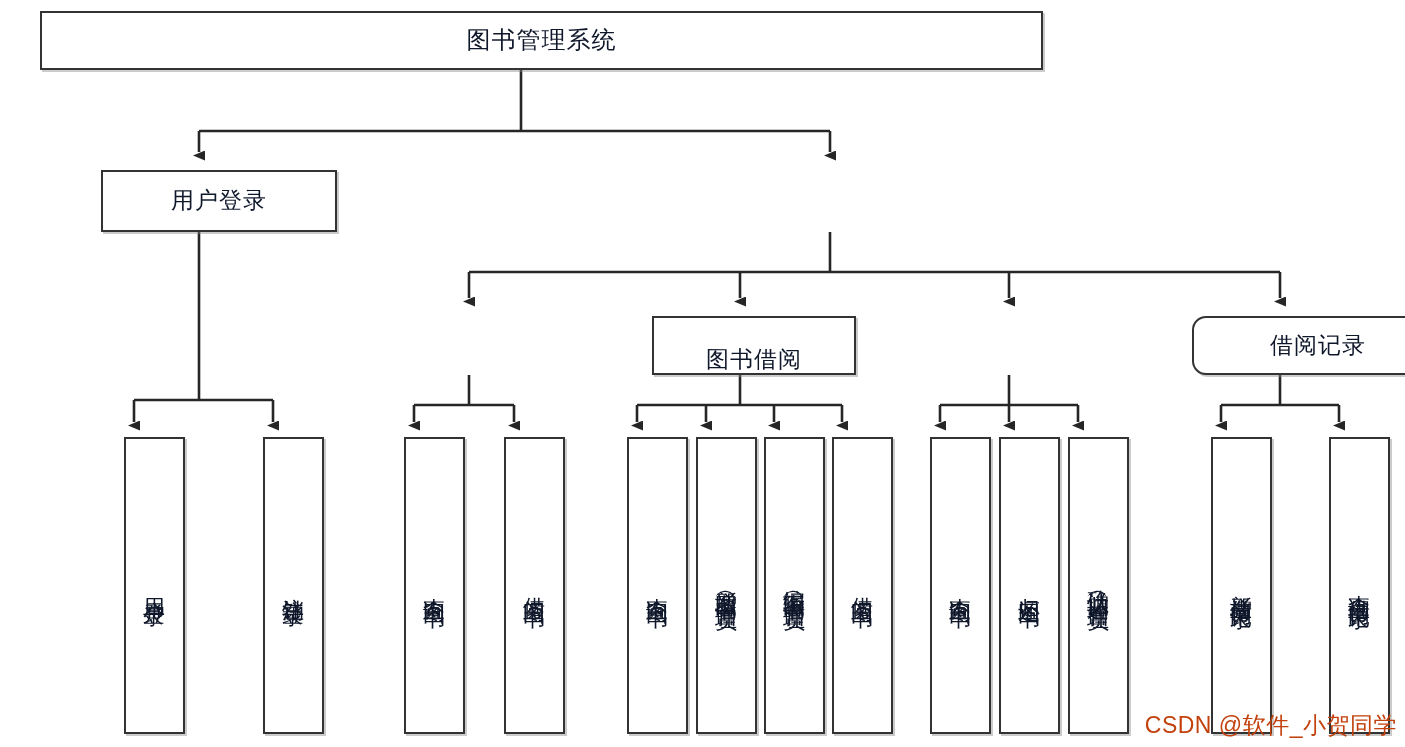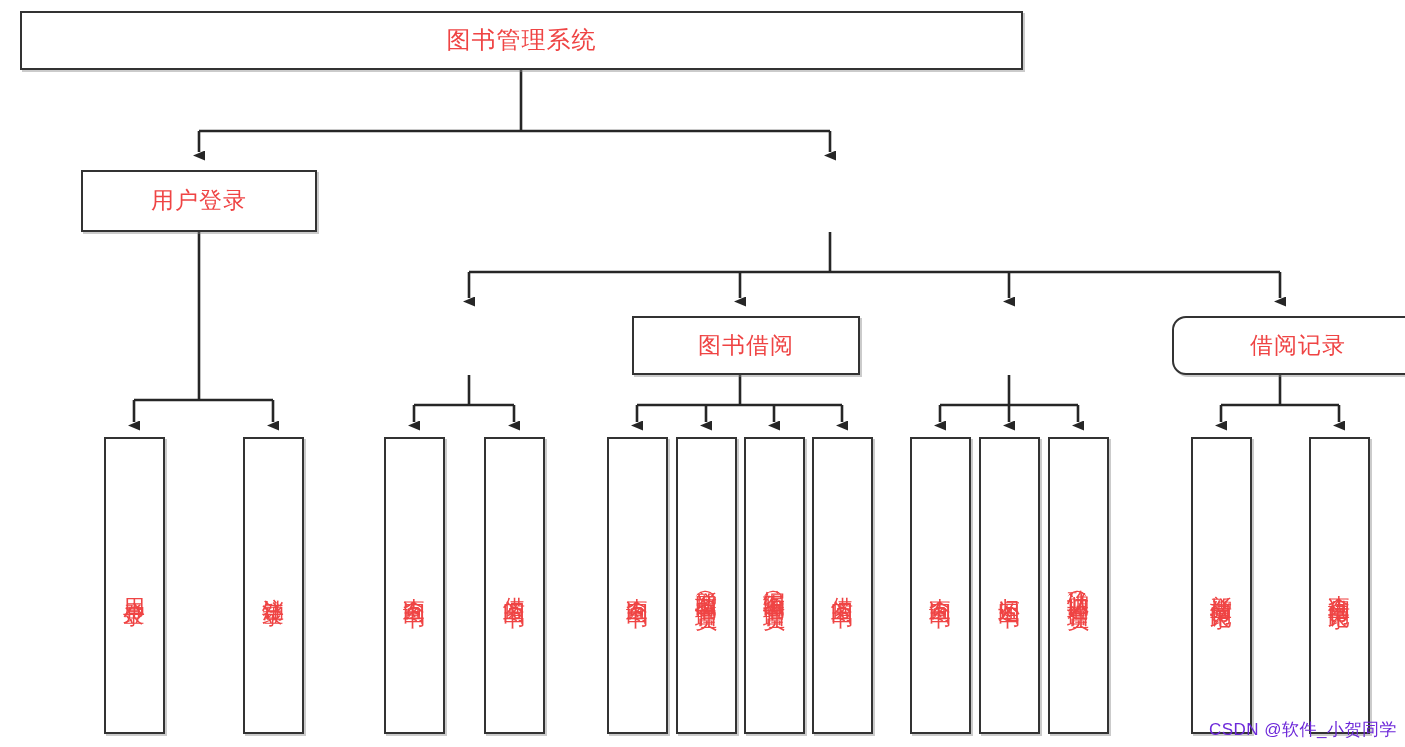--- a/index.html
+++ b/index.html
@@ -28,22 +28,23 @@
   }
   .node {
     position: absolute;
     box-sizing: border-box;
     border: 2px solid #333333;
     background: #ffffff;
     box-shadow: 2px 2px 0 rgba(140,140,140,0.45);
     display: flex;
     align-items: center;
     justify-content: center;
-    color: #ef4444;
+    color: #0f172a;
     z-index: 2;
+    margin-left: 20px;
   }
   .node .label {
     display: block;
     text-align: center;
     line-height: 1.18;
     white-space: pre;
   }
   
   .node.horiz .label {
     font-size: 23px;
@@ -62,22 +63,22 @@
     text-orientation: upright;
     font-size: 22px;
     line-height: 1.05;
     letter-spacing: 3px;
     max-height: 100%;
   }
   #watermark {
     position: absolute;
     right: 8px;
     bottom: 6px;
-    font-size: 17px;
-    color: #6d28d9;
+    font-size: 23px;
+    color: #c2410c;
     letter-spacing: 0.5px;
     z-index: 5;
     white-space: nowrap;
     font-family: "Liberation Sans", "DejaVu Sans", sans-serif;
   }
 </style>
 </head>
 <body>
 
 <div id="canvas">
@@ -133,21 +134,21 @@
   </svg>
 
   <div class="node horiz root" style="left:20px; top:11px; width:1003px; height:59px;">
     <span class="label">图书管理系统</span>
   </div>
 
   <div class="node horiz" style="left:81px; top:170px; width:236px; height:62px;">
     <span class="label">用户登录</span>
   </div>
 
-  <div class="node horiz" style="left:632px; top:316px; width:228px; height:59px;">
+  <div class="node horiz" style="left:632px; top:316px; width:204px; height:59px;align-items:flex-end;">
     <span class="label">图书借阅</span>
   </div>
   <div class="node horiz" style="left:1172px; top:316px; width:252px; height:59px;border-radius:14px;">
     <span class="label">借阅记录</span>
   </div>
 
   <div class="node vert" style="left:104px; top:437px; width:61px; height:297px;">
     <span class="label">用户登录</span>
   </div>
   <div class="node vert" style="left:243px; top:437px; width:61px; height:297px;">

